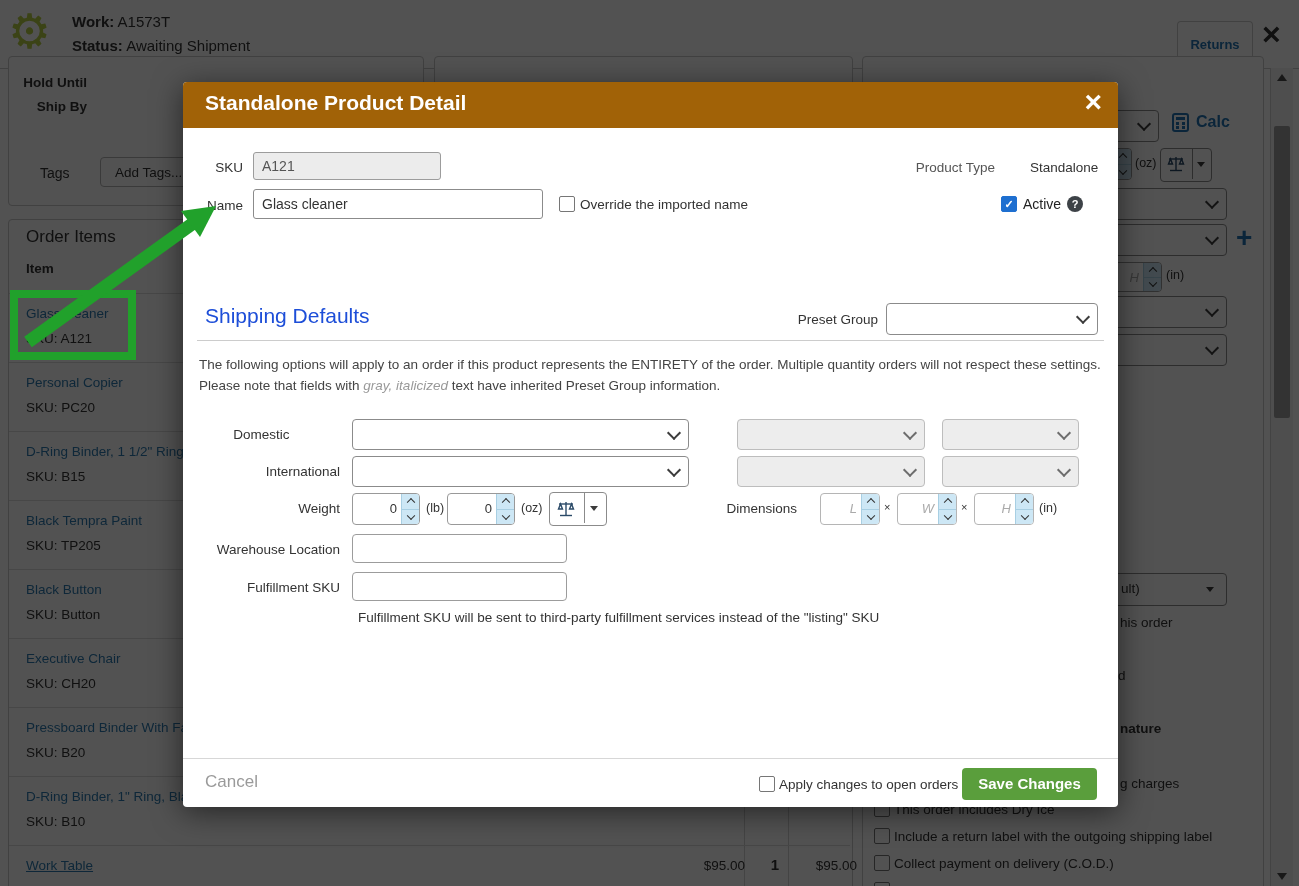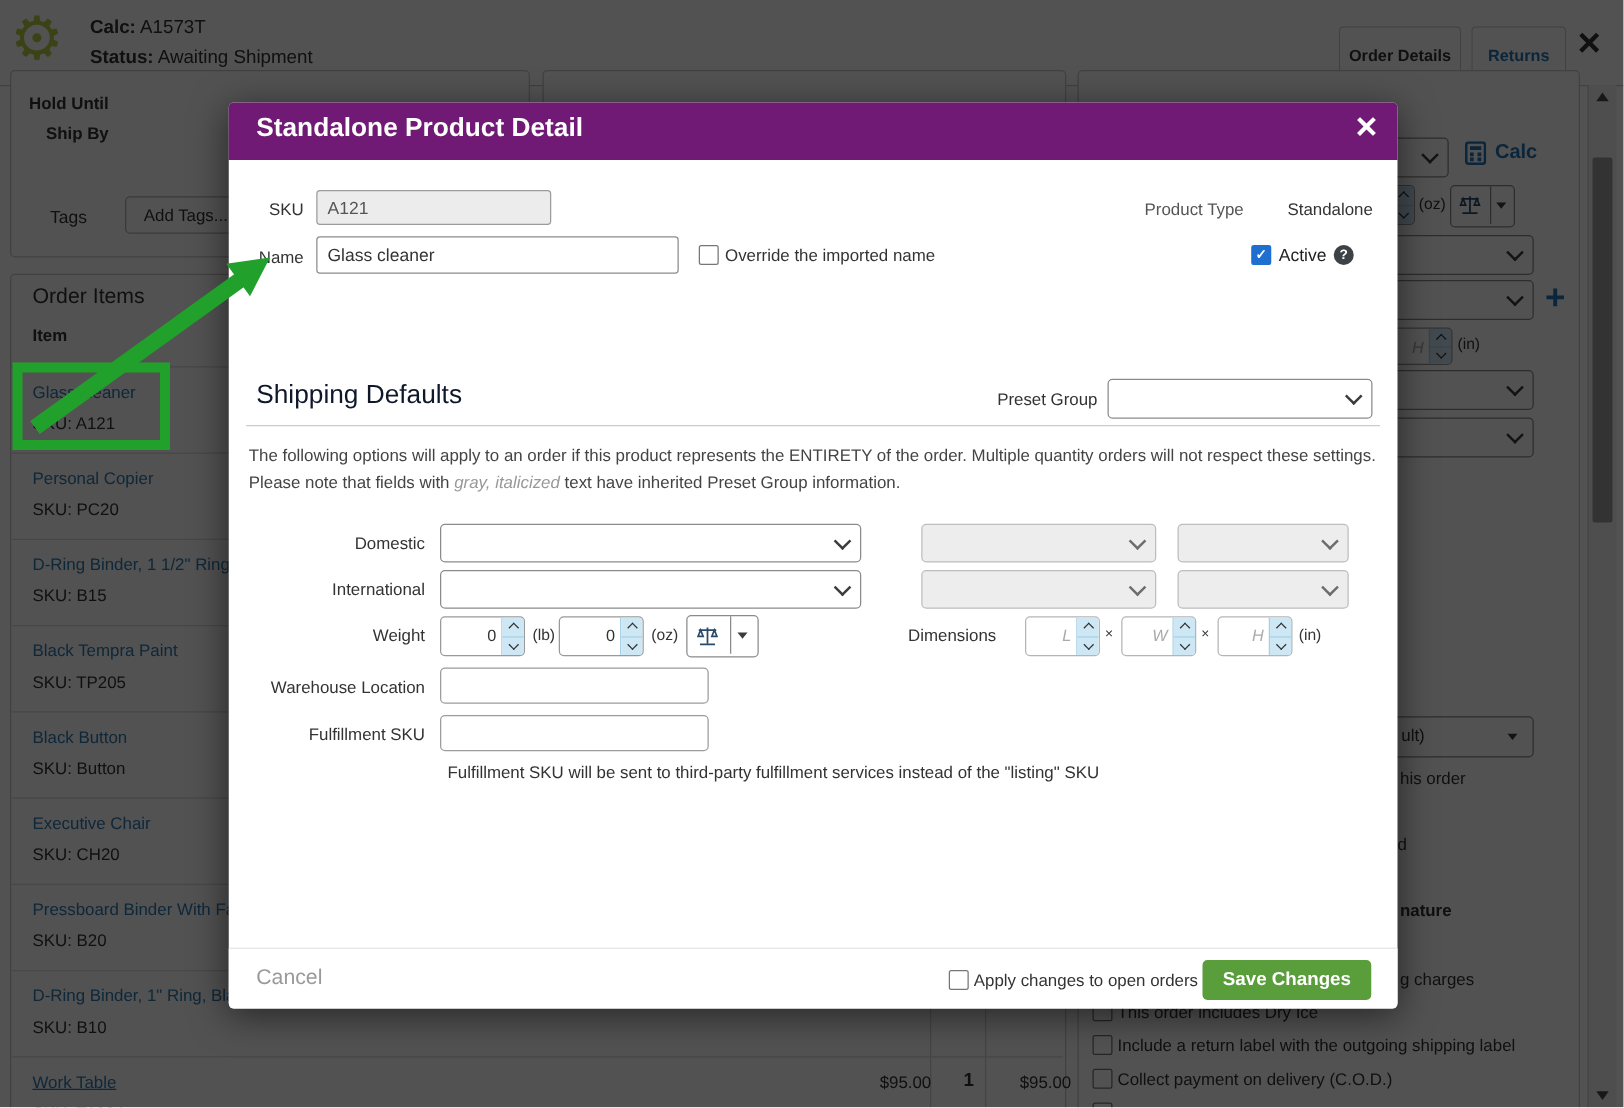--- a/index.html
+++ b/index.html
@@ -27,47 +27,46 @@
   .spin .v{flex:1;text-align:right;padding:7px 4px 0 0;font-size:13px;color:#333;}
   .spin.ph .v{color:#aaa;font-style:italic;}
   .spin .btns{width:17px;border-left:1px solid #a8cfe3;display:flex;flex-direction:column;}
   .spin .btns i{flex:1;background:#cde7f5;position:relative;}
   .spin .btns i+i{border-top:1px solid #a8cfe3;}
   .chev-u,.chev-d{position:absolute;left:50%;top:50%;width:5px;height:5px;}
   .chev-u{border-left:1.6px solid #333;border-top:1.6px solid #333;transform:translate(-50%,-30%) rotate(45deg);}
   .chev-d{border-right:1.6px solid #333;border-bottom:1.6px solid #333;transform:translate(-50%,-70%) rotate(45deg);}
   
   #modal{position:absolute;left:183px;top:82px;width:935px;height:724px;background:#fff;border-radius:4px;box-shadow:0 6px 30px rgba(0,0,0,.55);z-index:3;}
-  #modal-header{position:absolute;left:0;top:0;right:0;height:46px;background:#701a75;border-radius:4px 4px 0 0;}
+  #modal-header{position:absolute;left:0;top:0;right:0;height:46px;background:#a16207;border-radius:4px 4px 0 0;}
   .tabtxt{font-size:13.5px;font-weight:bold;color:#2275b5;}
   
   #dim{position:absolute;left:0;top:0;width:1299px;height:886px;background:rgba(0,0,0,0.68);z-index:2;}
   #annot{position:absolute;left:0;top:0;z-index:4;pointer-events:none;}
   
   .sb-tri-u{width:0;height:0;border-left:5px solid transparent;border-right:5px solid transparent;border-bottom:7px solid #4d4d4d;}
   .sb-tri-d{width:0;height:0;border-left:5px solid transparent;border-right:5px solid transparent;border-top:7px solid #4d4d4d;}
 </style>
 </head>
 <body>
 
 <div id="stage">
 
   <div>
 
     <div class="abs" style="left:0;top:0;width:1299px;height:68px;background:#fff;border-bottom:1px solid #c9c9c9;">
       <div class="abs" style="left:8px;top:4px;font-size:48px;color:#b8cf45;line-height:56px;">⚙</div>
       <div class="abs" style="left:72px;top:13px;font-size:15px;color:#333;">
-        <span class="bold">Calc:</span>
+        <span class="bold">Work:</span>
         <span>A1573T</span>
       </div>
       <div class="abs" style="left:72px;top:37px;font-size:15px;color:#333;">
         <span class="bold">Status:</span>
         <span>Awaiting Shipment</span>
       </div>
-      <div class="abs" style="left:1071px;top:21px;width:96px;height:47px;background:#fff;border:1px solid #c9c9c9;border-bottom:none;border-radius:4px 4px 0 0;text-align:center;line-height:46px;font-size:13px;font-weight:bold;color:#333;">Order Details</div>
       <div class="abs" style="left:1177px;top:21px;width:74px;height:47px;background:#fff;border:1px solid #c9c9c9;border-bottom:none;border-radius:4px 4px 0 0;text-align:center;line-height:46px;font-size:13px;font-weight:bold;color:#2275b5;">Returns</div>
       <div class="abs" style="left:1262px;top:16px;font-size:32px;font-weight:bold;color:#333;">×</div>
     </div>
 
     <div class="abs bold lbl" style="left:243px;top:70px;">To</div>
     <div class="abs bold lbl" style="left:278px;top:70px;">Paid</div>
     <div class="abs lbl" style="left:342px;top:70px;">$7.11</div>
     <div class="abs" style="left:487px;top:71px;width:12px;height:12px;border-radius:3px;background:#5d8f2e;"></div>
     <div class="abs lbl" style="left:524px;top:68px;letter-spacing:.3px;">FRED WRIGHT</div>
 
@@ -228,33 +227,33 @@
 
     <div class="abs lbl" style="left:0;top:116px;width:60px;text-align:right;">Name</div>
     <div class="abs" style="left:70px;top:107px;width:290px;height:30px;background:#fff;border:1px solid #8b8b8b;border-radius:3px;font-size:14px;color:#333;line-height:29px;padding-left:8px;box-sizing:border-box;">Glass cleaner</div>
     <span class="cb" style="left:376px;top:114px;"></span>
     <div class="abs lbl" style="left:397px;top:115px;">Override the imported name</div>
     <span class="cb checked" style="left:818px;top:114px;">✓</span>
     <div class="abs" style="left:840px;top:114px;font-size:14px;color:#222;">Active</div>
     <div class="abs" style="left:884px;top:114px;width:16px;height:16px;border-radius:50%;background:#3d4247;color:#fff;font-size:11px;font-weight:bold;text-align:center;line-height:16px;">?</div>
 
 
-    <div class="abs" style="left:22px;top:222px;font-size:21px;color:#0f172a;">Shipping Defaults</div>
+    <div class="abs" style="left:22px;top:222px;font-size:21px;color:#1d4ed8;">Shipping Defaults</div>
     <div class="abs lbl" style="left:560px;top:230px;width:135px;text-align:right;">Preset Group</div>
     <div class="sel" style="left:703px;top:221px;width:210px;height:30px;">
         <span class="chev"></span>
       </div>
     <div class="abs" style="left:14px;top:258px;width:907px;border-top:1px solid #ccc;"></div>
 
     <div class="abs" style="left:16px;top:272px;width:906px;font-size:13.5px;color:#444;line-height:21px;">
       <span>The following options will apply to an order if this product represents the ENTIRETY of the order. Multiple quantity orders will not respect these settings.</span><br>
       <span>Please note that fields with </span><em style="color:#999;">gray, italicized</em><span> text have inherited Preset Group information.</span>
     </div>
 
-    <div class="abs lbl" style="left:0;top:345px;width:157px;text-align:right;">Domestic</div>
+    <div class="abs lbl" style="left:0;top:345px;width:157px;text-align:center;">Domestic</div>
     <div class="sel" style="left:169px;top:337px;width:335px;height:29px;">
         <span class="chev"></span>
       </div>
     <div class="sel dis" style="left:554px;top:337px;width:186px;height:29px;">
         <span class="chev" style="border-color:#6d6d6d;"></span>
       </div>
     <div class="sel dis" style="left:759px;top:337px;width:135px;height:29px;">
         <span class="chev" style="border-color:#6d6d6d;"></span>
       </div>
 

